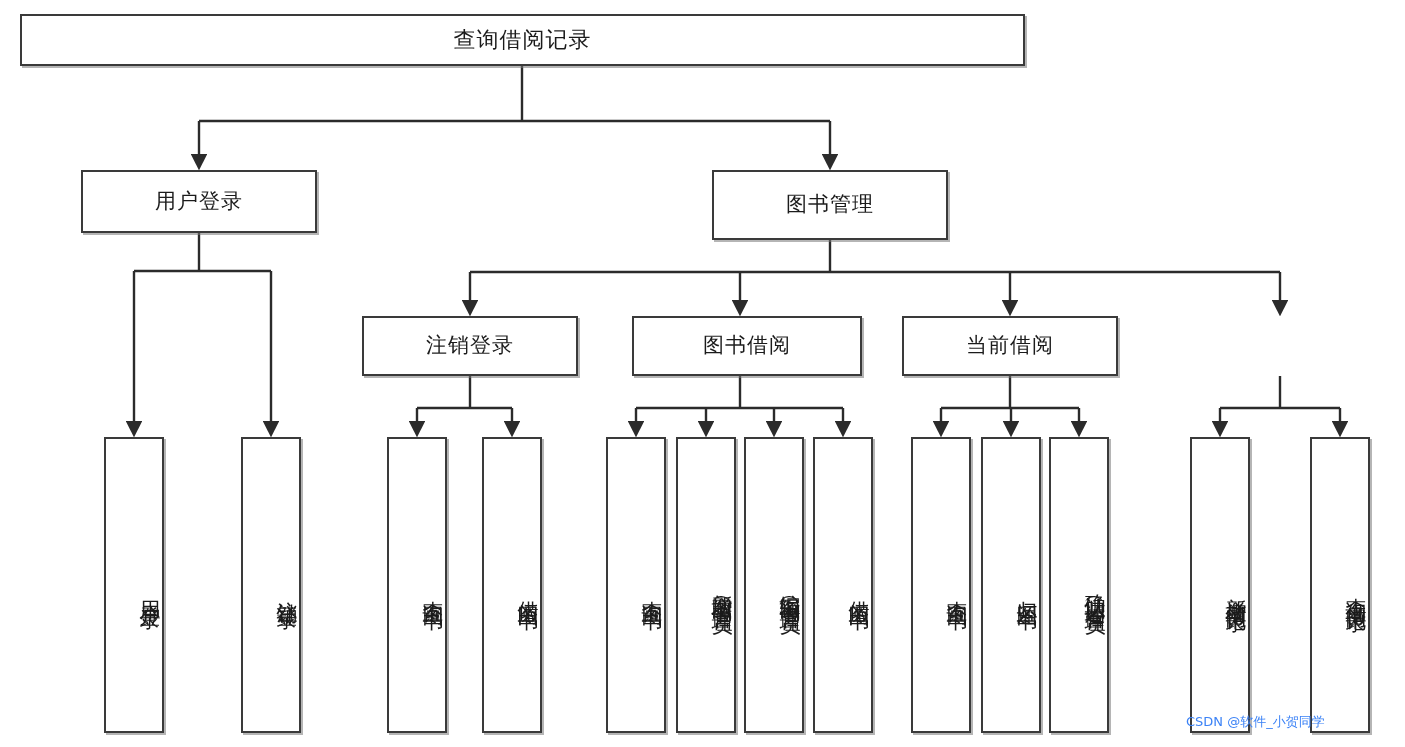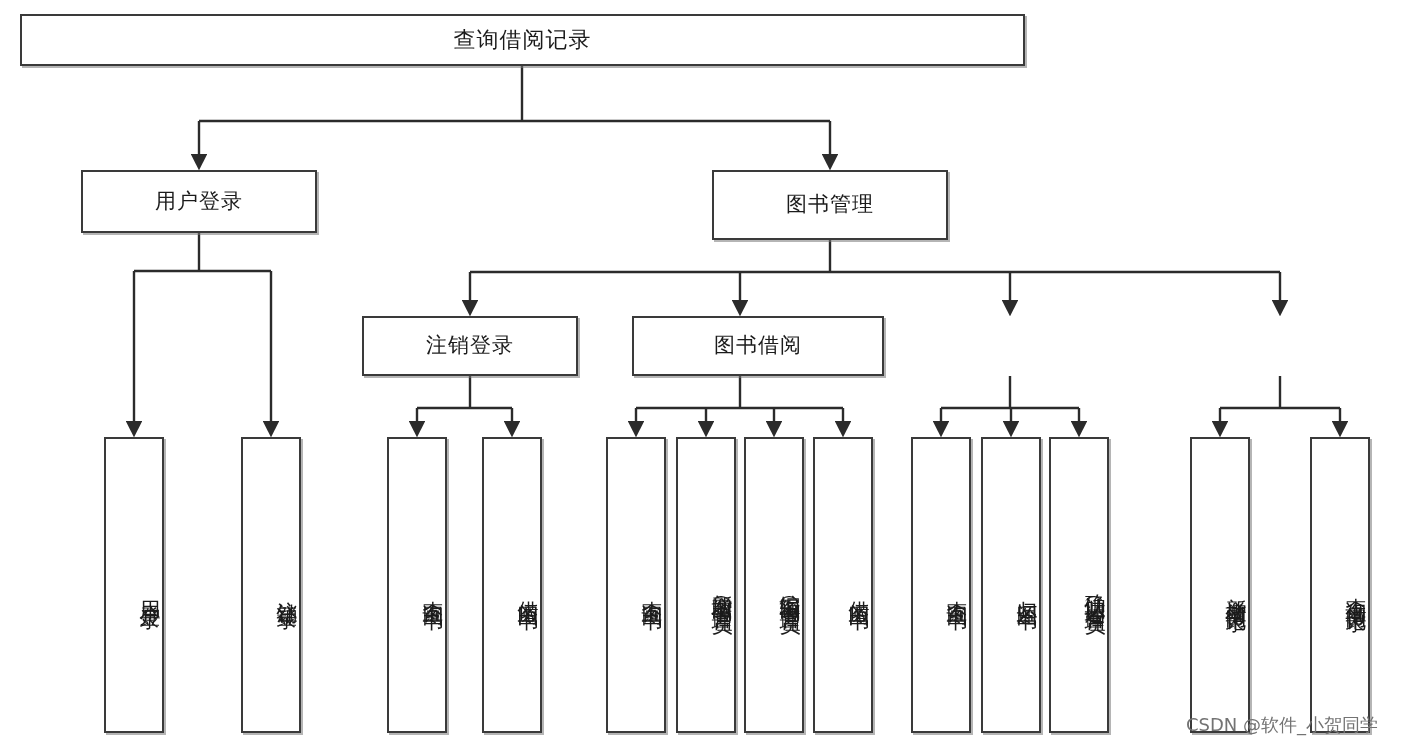--- a/index.html
+++ b/index.html
@@ -58,22 +58,22 @@
     white-space: nowrap;
   }
   .node.leaf .vtext {
     writing-mode: vertical-rl;
     text-orientation: upright;
   }
   .watermark {
     position: absolute;
     left: 1186px;
     top: 713px;
-    font-size: 18px;
-    color: #737373;
+    font-size: 13px;
+    color: #3b82f6;
     white-space: nowrap;
     z-index: 5;
     font-family: "DejaVu Sans", "Liberation Sans", sans-serif;
   }
 </style>
 </head>
 <body>
 
 <div id="canvas">
 
@@ -134,22 +134,25 @@
   <div class="node horiz" style="left:81px; top:170px; width:236px; height:63px;">
     <span>用户登录</span>
   </div>
   <div class="node horiz" style="left:712px; top:170px; width:236px; height:70px;">
     <span>图书管理</span>
   </div>
 
   <div class="node horiz" style="left:362px; top:316px; width:216px; height:60px;">
     <span>注销登录</span>
   </div>
-  <div class="node horiz" style="left:632px; top:316px; width:252px; height:60px;">
+  <div class="node horiz" style="left:632px; top:316px; width:230px; height:60px;">
     <span>图书借阅</span>
+  </div>
+  <div class="node horiz" style="left:902px; top:316px; width:216px; height:60px;">
+    <span>当前借阅</span>
   </div>
 
   <div class="node leaf" style="left:104px; top:437px; width:60px; height:296px;">
     <span class="vtext">用户登录</span>
   </div>
   <div class="node leaf" style="left:241px; top:437px; width:60px; height:296px;">
     <span class="vtext">注销登录</span>
   </div>
   <div class="node leaf" style="left:387px; top:437px; width:60px; height:296px;">
     <span class="vtext">查询图书</span>

